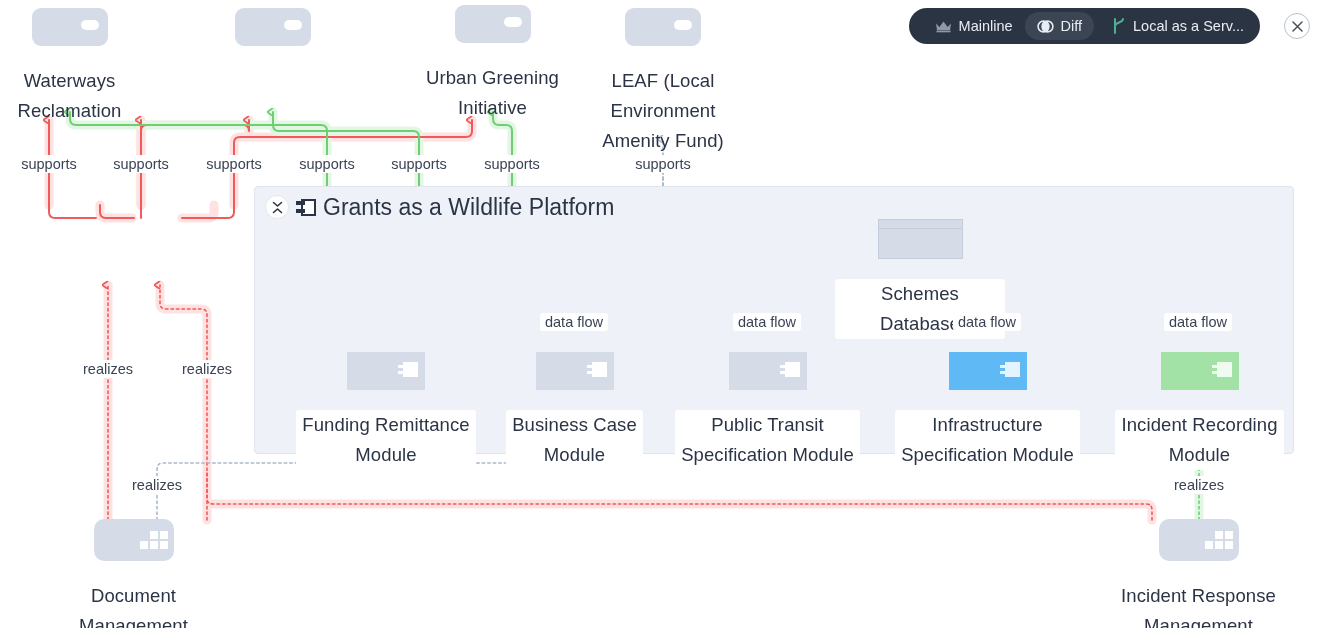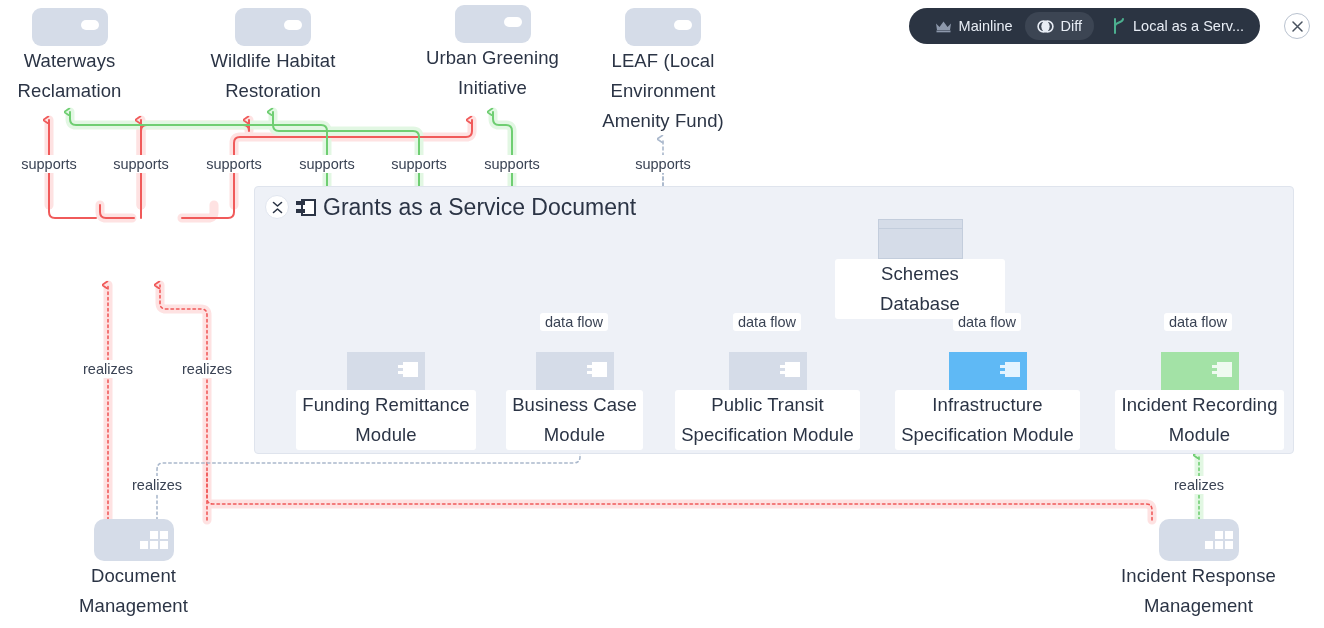--- a/index.html
+++ b/index.html
@@ -28,21 +28,21 @@
   .node {
     position: absolute;
     display: flex;
     flex-direction: column;
     align-items: center;
   }
   .node .glyph {
     position: relative;
   }
   .node .label {
-    margin-top: 0;
+    margin-top: 20px;
     font-size: 18.5px;
     line-height: 30px;
     color: #2b3445;
     text-align: center;
     white-space: pre-line;
     letter-spacing: 0.1px;
   }
 
   
   .glyph-goal {
@@ -326,38 +326,36 @@
         <svg width="13" height="13" viewBox="0 0 13 13" aria-hidden="true">
           <path d="M2.5,1.5 L6.5,5 L10.5,1.5" fill="none" stroke="#2b3445" stroke-width="1.6" stroke-linecap="round" stroke-linejoin="round"></path>
           <path d="M2.5,11.5 L6.5,8 L10.5,11.5" fill="none" stroke="#2b3445" stroke-width="1.6" stroke-linecap="round" stroke-linejoin="round"></path>
         </svg>
       </div>
       <div class="group-type-icon">
         <div class="gbody"></div>
         <div class="gtab a"></div>
         <div class="gtab b"></div>
       </div>
-      <div id="group-title">Grants as a Service Document</div>
+      <div id="group-title">Grants as a Wildlife Platform</div>
     </div>
   </div>
 
   <div class="node" style="left:8px; top:8px; width:123px;">
     <div class="glyph glyph-goal">
       <div class="pill"></div>
     </div>
     <div class="label">Waterways
 Reclamation</div>
   </div>
 
   <div class="node" style="left:200px; top:8px; width:146px;">
     <div class="glyph glyph-goal">
       <div class="pill"></div>
     </div>
-    <div class="label">Wildlife Habitat
-Restoration</div>
   </div>
 
   <div class="node" style="left:419px; top:5px; width:147px;">
     <div class="glyph glyph-goal">
       <div class="pill"></div>
     </div>
     <div class="label">Urban Greening
 Initiative</div>
   </div>
 

